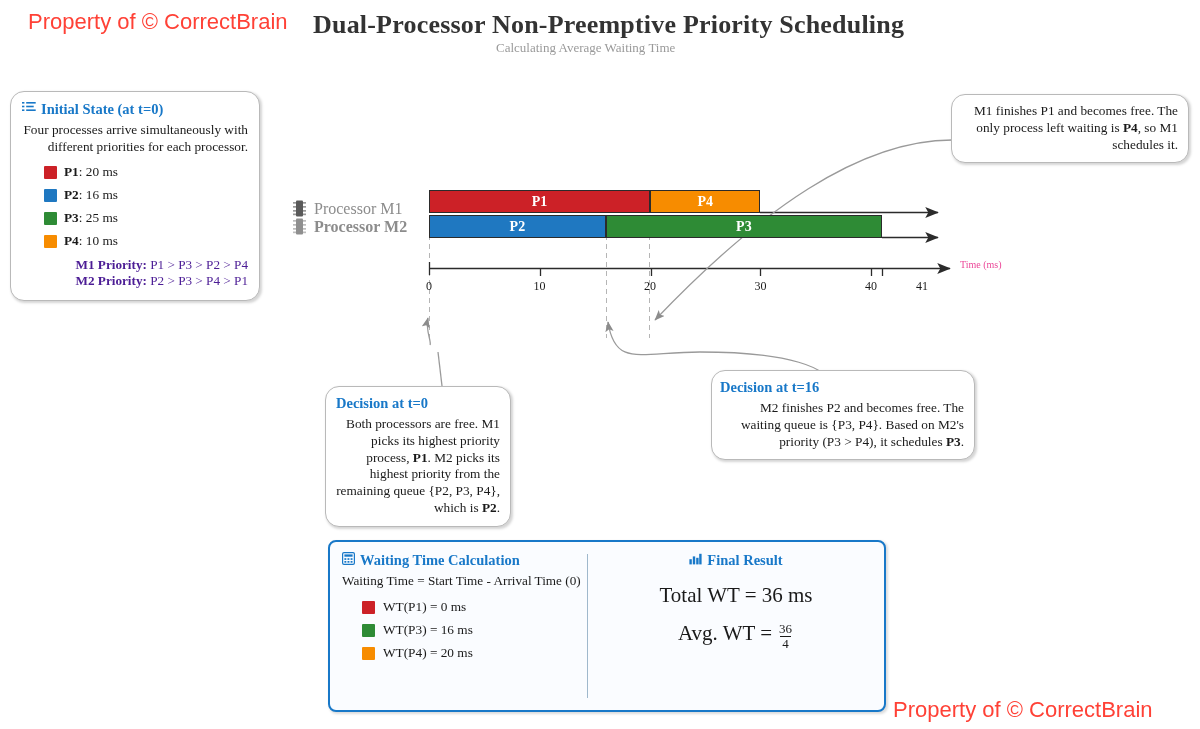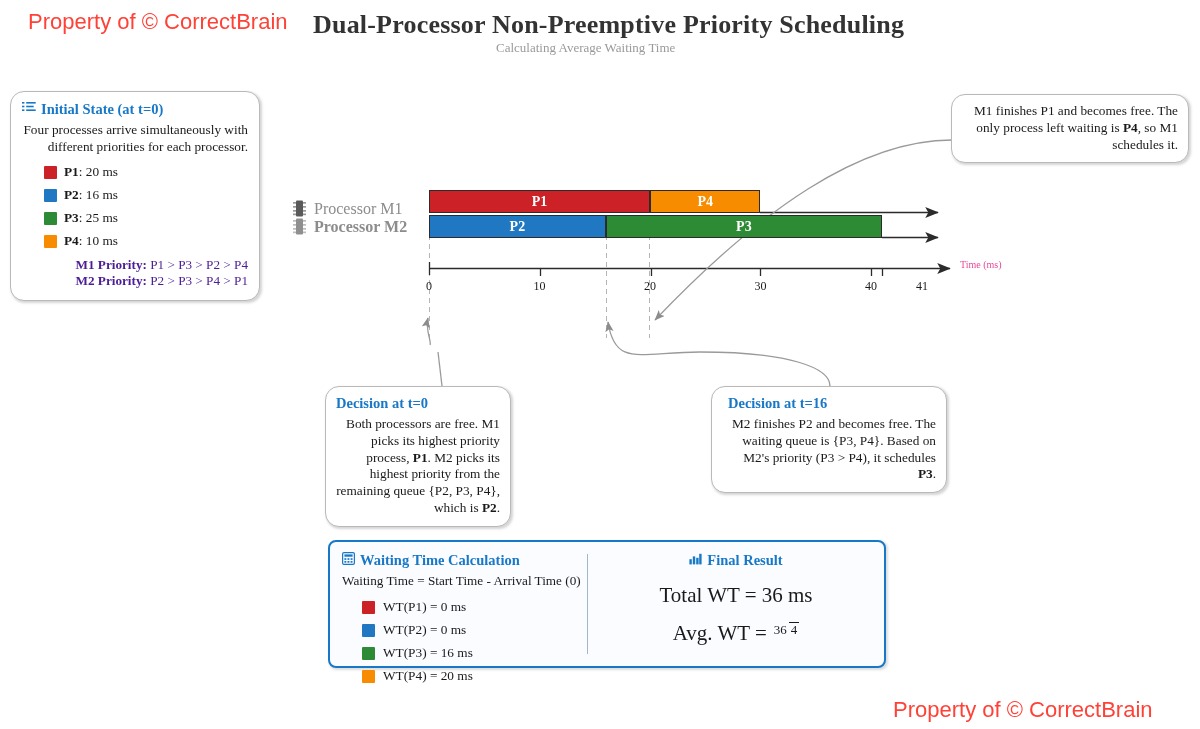--- a/index.html
+++ b/index.html
@@ -31,36 +31,36 @@
   #box-initial .intro{margin-bottom:4px;}
   .proc-list{margin:5px 0 4px 22px;}
   .proc-row{display:flex;align-items:center;gap:7px;height:23px;font-size:13.3px;}
   .swatch{width:13px;height:13px;display:inline-block;border-radius:1px;flex:none;}
   .prio{color:#4c1d95;font-size:13.2px;line-height:1.25;}
   .prio b{font-weight:bold;}
 
   
   #box-t20{left:951px;top:94px;width:238px;padding:8px 10px 9px 10px;}
   #box-t0 {left:325px;top:386px;width:186px;padding:8px 10px 9px 10px;}
-  #box-t16{left:711px;top:386px;width:236px;padding:8px 10px 9px 16px;}
-
-  
-  #box-result{left:328px;top:540px;width:558px;height:128px;border:2px solid #1878c8;
+  #box-t16{left:711px;top:370px;width:264px;padding:8px 10px 9px 8px;}
+
+  
+  #box-result{left:328px;top:540px;width:558px;height:172px;border:2px solid #1878c8;
               border-radius:8px;background:#fafcff;box-sizing:border-box;display:flex;
               box-shadow:1.5px 1.5px 2.5px rgba(0,0,0,.14);}
   #result-left{width:257px;padding:10px 0 0 12px;box-sizing:border-box;}
   #result-div{width:1px;background:#9fb8cc;margin:12px 0;}
   #result-right{flex:1;padding:10px 0 0 0;box-sizing:border-box;text-align:center;}
   .wt-list{margin:6px 0 0 20px;}
   .wt-row{display:flex;align-items:center;gap:8px;height:23px;font-size:13.3px;}
   .formula{font-size:13.2px;line-height:1.26;}
   #total-wt{font-size:21px;margin-top:14px;}
   #avg-wt{font-size:21px;margin-top:13px;display:flex;justify-content:center;
           align-items:flex-start;gap:5px;}
-  .frac{display:inline-flex;flex-direction:row;align-items:center;font-size:13px;
+  .frac{display:inline-flex;flex-direction:column;align-items:center;font-size:13px;
         line-height:1.05;vertical-align:middle;position:relative;top:1px;}
   .frac .num{padding:0 2px;}
   .frac .den{padding:0 2px;border-top:1.1px solid #1a1a1a;}
   #final-ms{font-size:30px;font-weight:bold;margin-top:12px;}
 
   
   #gantt{left:0;top:0;width:1200px;height:729px;pointer-events:none;}
   .proc-label{font-size:16px;color:#8c8c8c;white-space:nowrap;}
   #lbl-m1{left:314px;top:200px;}
   #lbl-m2{left:314px;top:218px;font-weight:bold;}
@@ -261,24 +261,20 @@
       </span>
       <span>Waiting Time Calculation</span>
     </div>
     <div class="formula">Waiting Time = Start Time - Arrival Time (0)</div>
     <div class="wt-list">
       <div class="wt-row">
         <span class="swatch" style="background:#cc2127"></span>
         <span>WT(P1) = 0 ms</span>
       </div>
       <div class="wt-row">
-        <span class="swatch" style="background:#1f78c1"></span>
-        <span>WT(P2) = 0 ms</span>
-      </div>
-      <div class="wt-row">
         <span class="swatch" style="background:#2e8b35"></span>
         <span>WT(P3) = 16 ms</span>
       </div>
       <div class="wt-row">
         <span class="swatch" style="background:#f78c00"></span>
         <span>WT(P4) = 20 ms</span>
       </div>
     </div>
   </div>
 

